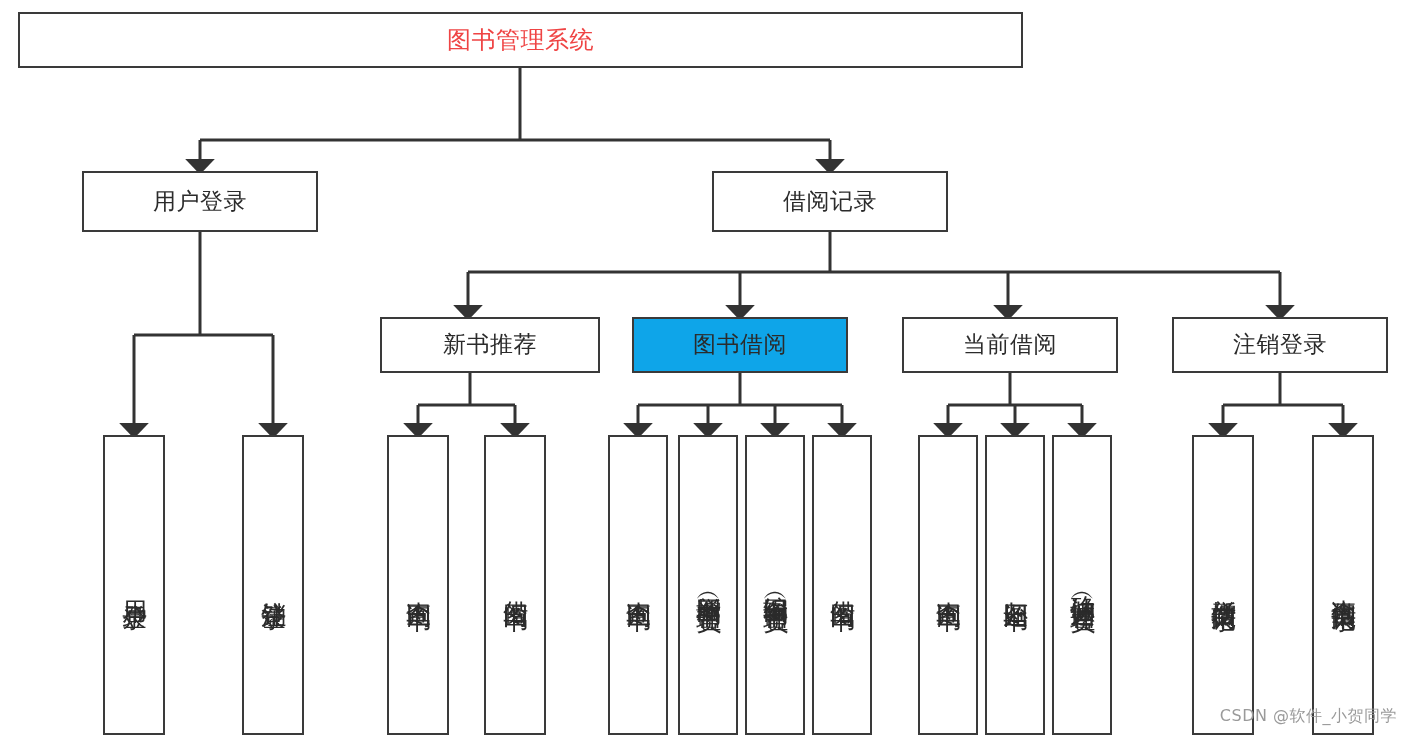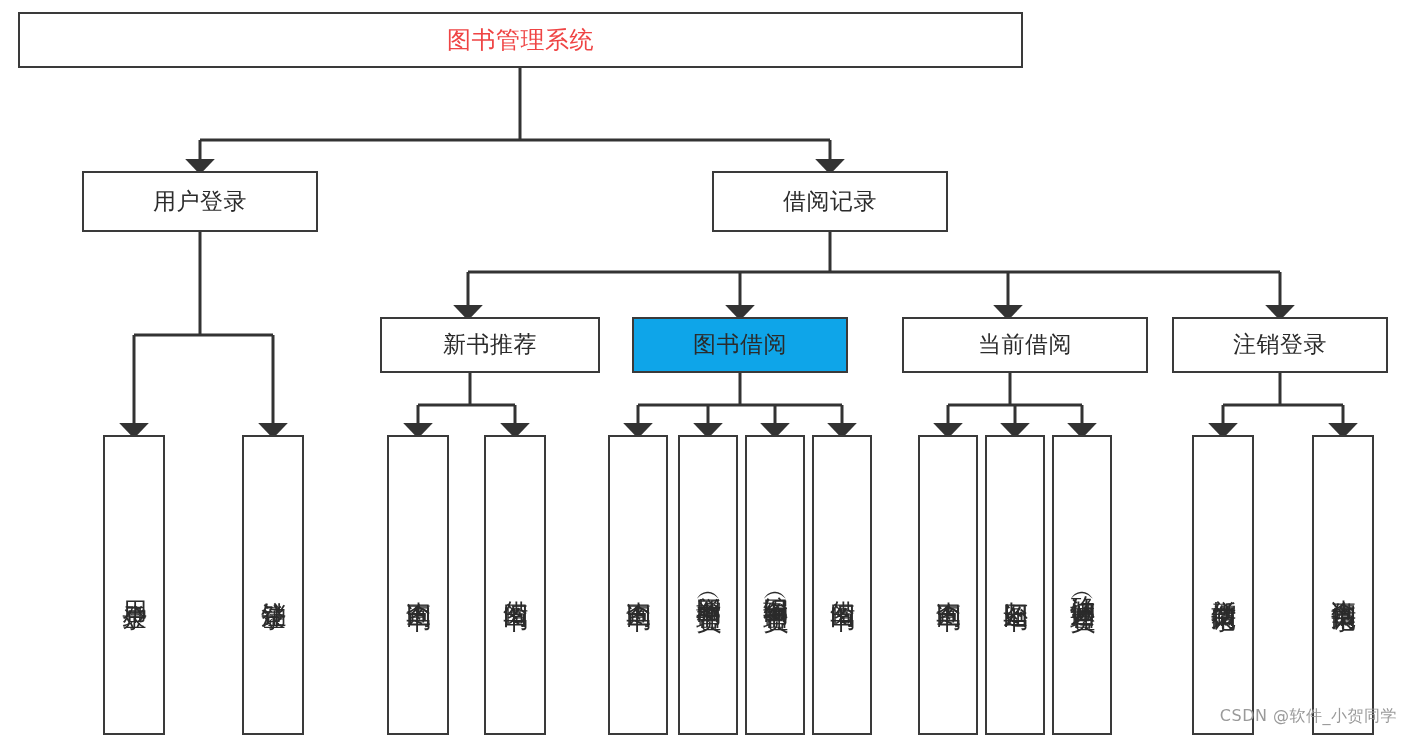--- a/index.html
+++ b/index.html
@@ -150,21 +150,21 @@
   <div class="node horizontal" style="left: 712px; top: 171px; width: 236px; height: 61px; background: rgb(255, 255, 255); border-color: rgb(58, 58, 58);">
     <span class="node-label" style="color: rgb(43, 43, 43);">借阅记录</span>
   </div>
 
   <div class="node horizontal" style="left: 380px; top: 317px; width: 220px; height: 56px; background: rgb(255, 255, 255); border-color: rgb(58, 58, 58);">
     <span class="node-label" style="color: rgb(43, 43, 43);">新书推荐</span>
   </div>
   <div class="node horizontal" style="left: 632px; top: 317px; width: 216px; height: 56px; background: #0ea5e9; border-color: rgb(58, 58, 58);">
     <span class="node-label" style="color: rgb(43, 43, 43);">图书借阅</span>
   </div>
-  <div class="node horizontal" style="left: 902px; top: 317px; width: 246px; height: 56px; background: rgb(255, 255, 255); border-color: rgb(58, 58, 58);">
+  <div class="node horizontal" style="left: 902px; top: 317px; width: 216px; height: 56px; background: rgb(255, 255, 255); border-color: rgb(58, 58, 58);">
     <span class="node-label" style="color: rgb(43, 43, 43);">当前借阅</span>
   </div>
   <div class="node horizontal" style="left: 1172px; top: 317px; width: 216px; height: 56px; background: rgb(255, 255, 255); border-color: rgb(58, 58, 58);">
     <span class="node-label" style="color: rgb(43, 43, 43);">注销登录</span>
   </div>
 
   <div class="node vertical" style="left: 103px; top: 435px; width: 62px; height: 300px; background: rgb(255, 255, 255); border-color: rgb(58, 58, 58);">
     <span class="node-label" style="color: rgb(43, 43, 43);">用户登录</span>
   </div>
   <div class="node vertical" style="left: 242px; top: 435px; width: 62px; height: 300px; background: rgb(255, 255, 255); border-color: rgb(58, 58, 58);">

